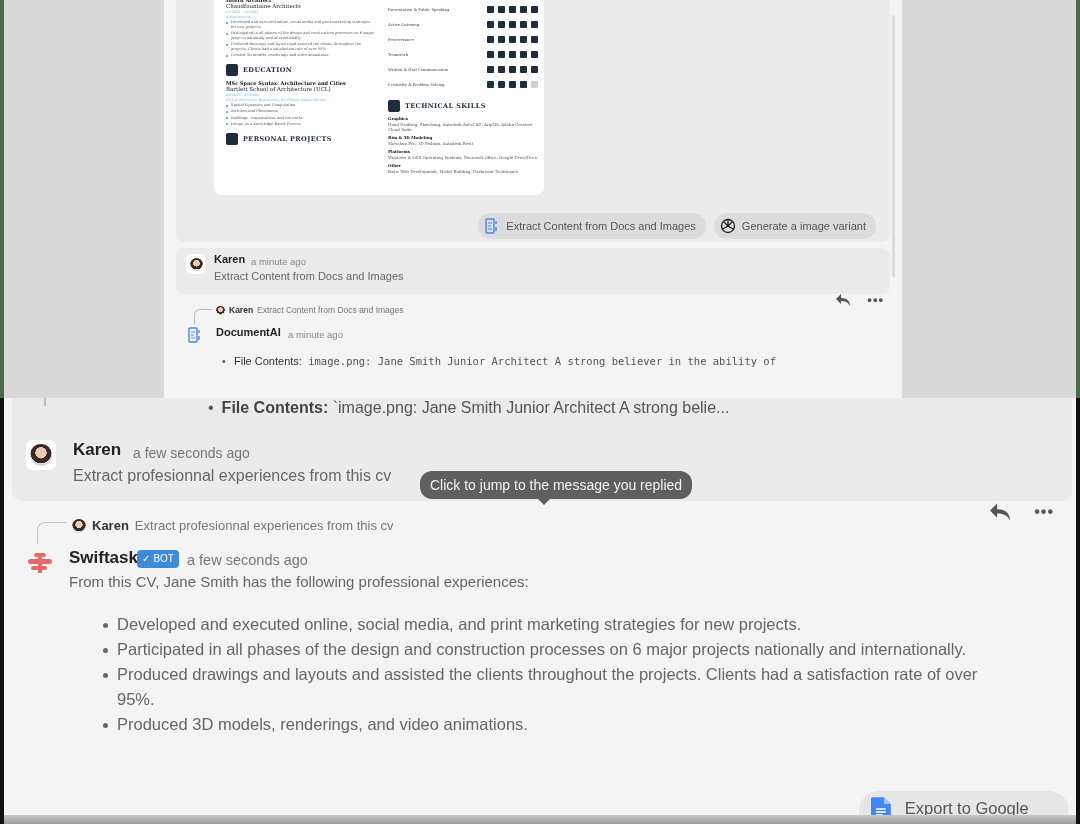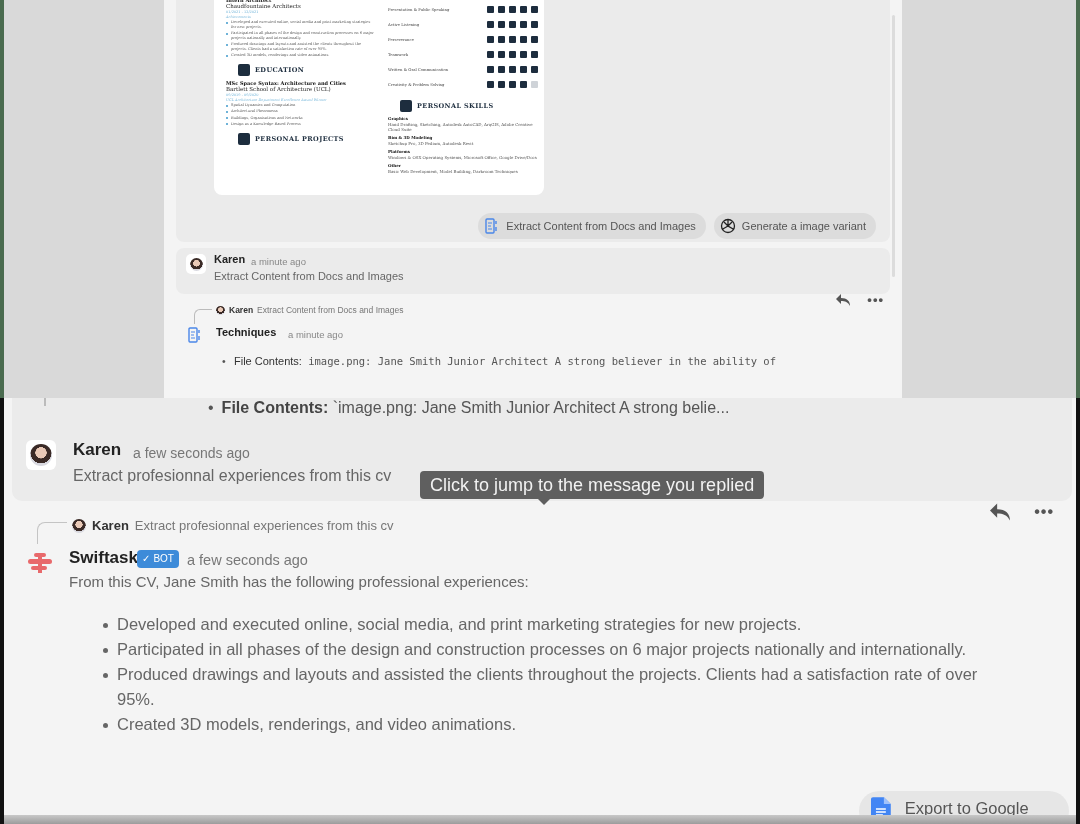--- a/index.html
+++ b/index.html
@@ -16,21 +16,21 @@
     .cv-col { position: absolute; top: 0; }
     .cv-left { left: 12px; width: 150px; }
     .cv-right { left: 174px; width: 150px; }
     .cv .small { font-size: 4px; line-height: 5px; color: #555; }
     .cv .bold-s { font-size: 5px; line-height: 6px; font-weight: bold; color: #111; }
     .cv .org { font-size: 5.5px; line-height: 7px; color: #222; }
     .cv .date { font-size: 3.5px; color: #6fb3d8; line-height: 5px; }
     .cv ul { list-style: none; }
     .cv li { font-size: 3.6px; line-height: 4.8px; color: #555; padding-left: 5px; position: relative; margin-bottom: 1.5px; }
     .cv li::before { content: ""; position: absolute; left: 0; top: 1.5px; width: 2px; height: 2px; background: #6fb3d8; }
-    .cv-h { display: flex; align-items: center; gap: 5px; margin: 6px 12px 4px; }
+    .cv-h { display: flex; align-items: center; gap: 5px; margin: 6px 0 4px; }
     .cv-h .ico { width: 12px; height: 12px; background: #1d2d3e; border-radius: 2px; }
     .cv-h span { font-size: 6.5px; font-weight: bold; letter-spacing: 0.4px; color: #1d2d3e; }
     .skill-row { display: flex; justify-content: space-between; align-items: center; height: 15px; }
     .skill-row .lbl { font-size: 3.8px; color: #444; }
     .dots { display: flex; gap: 4px; }
     .dots i { display: block; width: 7px; height: 7px; background: #1d2d3e; border-radius: 1px; }
     .dots i.off { background: #cfd3d8; }
 
     .chips { position: absolute; right: 14px; top: 213px; display: flex; gap: 8px; }
     .chip { display: flex; align-items: center; gap: 6px; height: 26px; padding: 0 10px 0 6px; background: #dcdcdc; border-radius: 13px; font-size: 11px; color: #555; }
@@ -62,21 +62,21 @@
     .fc-line { position: absolute; left: 196px; top: 1px; font-size: 16px; color: #555; white-space: nowrap; }
     .fc-line b { color: #444; }
     .fc-line .dot { margin-right: 8px; }
 
     .avatar-lg { position: absolute; left: 14px; top: 42px; width: 30px; height: 30px; background: #fff; border-radius: 6px; display: flex; align-items: center; justify-content: center; }
     .avatar-lg .face { width: 22px; height: 22px; }
     .karen-name { position: absolute; left: 61px; top: 42px; font-size: 17px; font-weight: bold; color: #222; }
     .karen-time { position: absolute; left: 121px; top: 47px; font-size: 14px; color: #777; }
     .karen-text { position: absolute; left: 61px; top: 69px; font-size: 16px; color: #666; }
 
-    .tooltip { position: absolute; left: 416px; top: 73px; height: 28px; padding: 0 10px; background: #5f5f5f; color: #f2f2f2; border-radius: 4px; font-size: 18px; line-height: 28px; white-space: nowrap; }
+    .tooltip { position: absolute; left: 416px; top: 73px; height: 28px; padding: 0 10px; background: #5f5f5f; color: #f2f2f2; border-radius: 12px; font-size: 14px; line-height: 28px; white-space: nowrap; }
     .tooltip::after { content: ""; position: absolute; left: 118px; bottom: -6px; border-left: 6px solid transparent; border-right: 6px solid transparent; border-top: 6px solid #5f5f5f; }
 
     .act-bottom { position: absolute; right: 22px; top: 104px; display: flex; gap: 22px; align-items: center; }
 
     .reply-line { position: absolute; left: 33px; top: 124px; width: 30px; height: 22px; border-left: 1.5px solid #c4c4c4; border-top: 1.5px solid #c4c4c4; border-top-left-radius: 8px; }
     .ref-row { position: absolute; left: 68px; top: 120px; display: flex; align-items: center; gap: 6px; font-size: 13px; color: #777; }
     .ref-row .face { width: 14px; height: 14px; }
     .ref-row b { color: #333; }
 
     .swift-icon { position: absolute; left: 22px; top: 153px; width: 28px; height: 24px; }
@@ -192,21 +192,21 @@
               <div class="dots">
                 <i></i>
                 <i></i>
                 <i></i>
                 <i></i>
                 <i class="off"></i>
               </div>
             </div>
           <div class="cv-h" style="margin-top:8px">
             <div class="ico"></div>
-            <span>PERSONAL SKILLS</span>
+            <span>TECHNICAL SKILLS</span>
           </div>
           <div class="bold-s" style="font-size:4px">Graphics</div>
           <div class="small" style="margin-bottom:3px">Hand Drafting, Sketching, Autodesk AutoCAD, ArqGIS, Adobe Creative Cloud Suite</div>
           <div class="bold-s" style="font-size:4px">Bim &amp; 3D Modeling</div>
           <div class="small" style="margin-bottom:3px">Sketchup Pro, 3D Pedium, Autodesk Revit</div>
           <div class="bold-s" style="font-size:4px">Platforms</div>
           <div class="small" style="margin-bottom:3px">Windows &amp; OSX Operating Systems, Microsoft Office, Google Drive/Docs</div>
           <div class="bold-s" style="font-size:4px">Other</div>
           <div class="small">Basic Web Development, Model Building, Darkroom Techniques</div>
         </div>
@@ -257,21 +257,21 @@
     <div class="ref-top">
       <div class="face"></div>
       <b>Karen</b>
       <span>Extract Content from Docs and Images</span>
     </div>
     <svg class="docai-icon" viewBox="0 0 14 18">
         <rect x="1" y="2" width="8" height="14" rx="1" fill="none" stroke="#4a86e8" stroke-width="1.4"></rect>
         <path d="M3 6h4M3 9h3M3 12h4" stroke="#4a86e8" stroke-width="1.2"></path>
         <path d="M11 4v3M11 10v4" stroke="#4a86e8" stroke-width="1.4"></path>
       </svg>
-    <div class="name-s" style="left:52px;top:326px">Techniques</div>
+    <div class="name-s" style="left:52px;top:326px">DocumentAI</div>
     <div class="time-s" style="left:124px;top:329px">a minute ago</div>
     <div class="mono-block">
       <div style="position:relative">
         <span class="bul">•</span><span class="lab">File Contents:</span>
         <span>image.png: Jane Smith Junior Architect A strong believer in the ability of</span>
       </div>
     </div>
   </div>
 </div>
 
@@ -317,21 +317,21 @@
     <span>✓</span>
     <span>BOT</span>
   </div>
   <div class="swift-time">a few seconds ago</div>
   <div class="swift-intro">From this CV, Jane Smith has the following professional experiences:</div>
 
   <ul class="exp-list">
     <li>Developed and executed online, social media, and print marketing strategies for new projects.</li>
     <li>Participated in all phases of the design and construction processes on 6 major projects nationally and internationally.</li>
     <li>Produced drawings and layouts and assisted the clients throughout the projects. Clients had a satisfaction rate of over 95%.</li>
-    <li>Created 3D models, renderings, and video animations.</li>
+    <li>Produced 3D models, renderings, and video animations.</li>
   </ul>
 
   <div class="export-btn">
     <svg class="gdoc" viewBox="0 0 20 26">
       <path d="M2 0h11l7 7v17a2 2 0 0 1-2 2H2a2 2 0 0 1-2-2V2a2 2 0 0 1 2-2z" fill="#4285f4"></path>
       <path d="M13 0v7h7z" fill="#a1c2fa"></path>
       <path d="M5 12h10M5 15h10M5 18h7" stroke="#fff" stroke-width="1.6"></path>
     </svg>
     <span>Export to Google Docs</span>
   </div>

